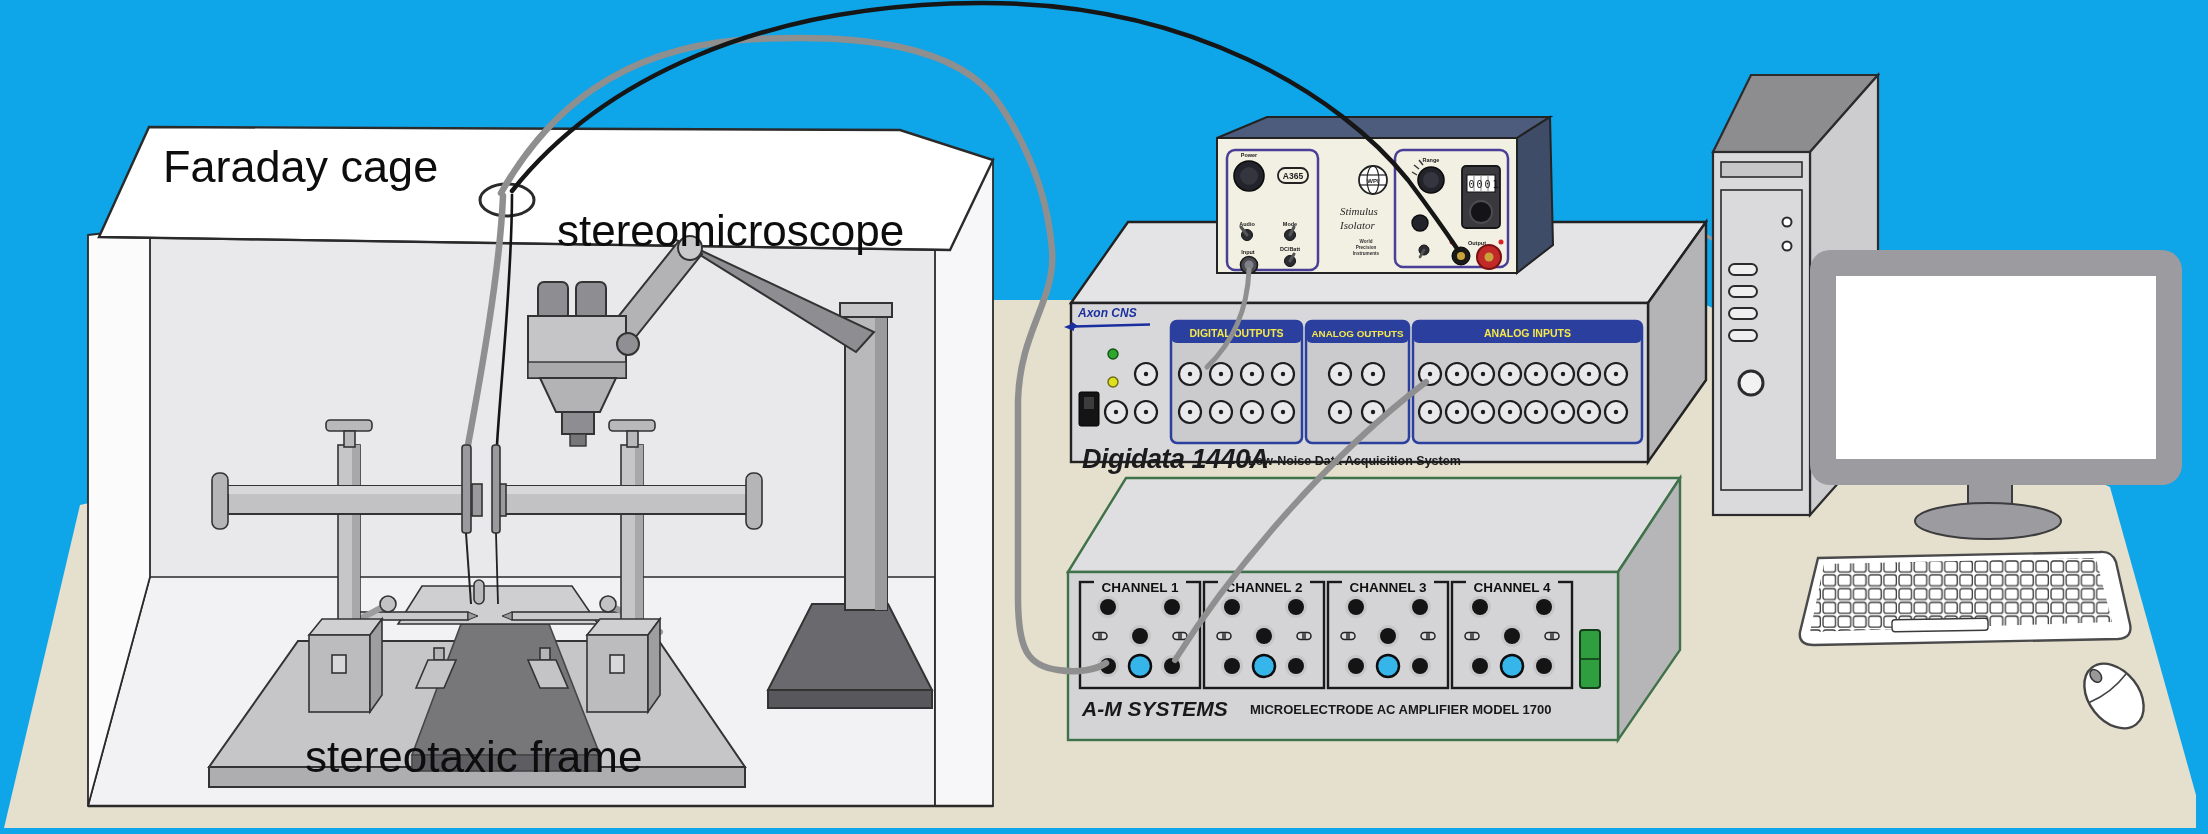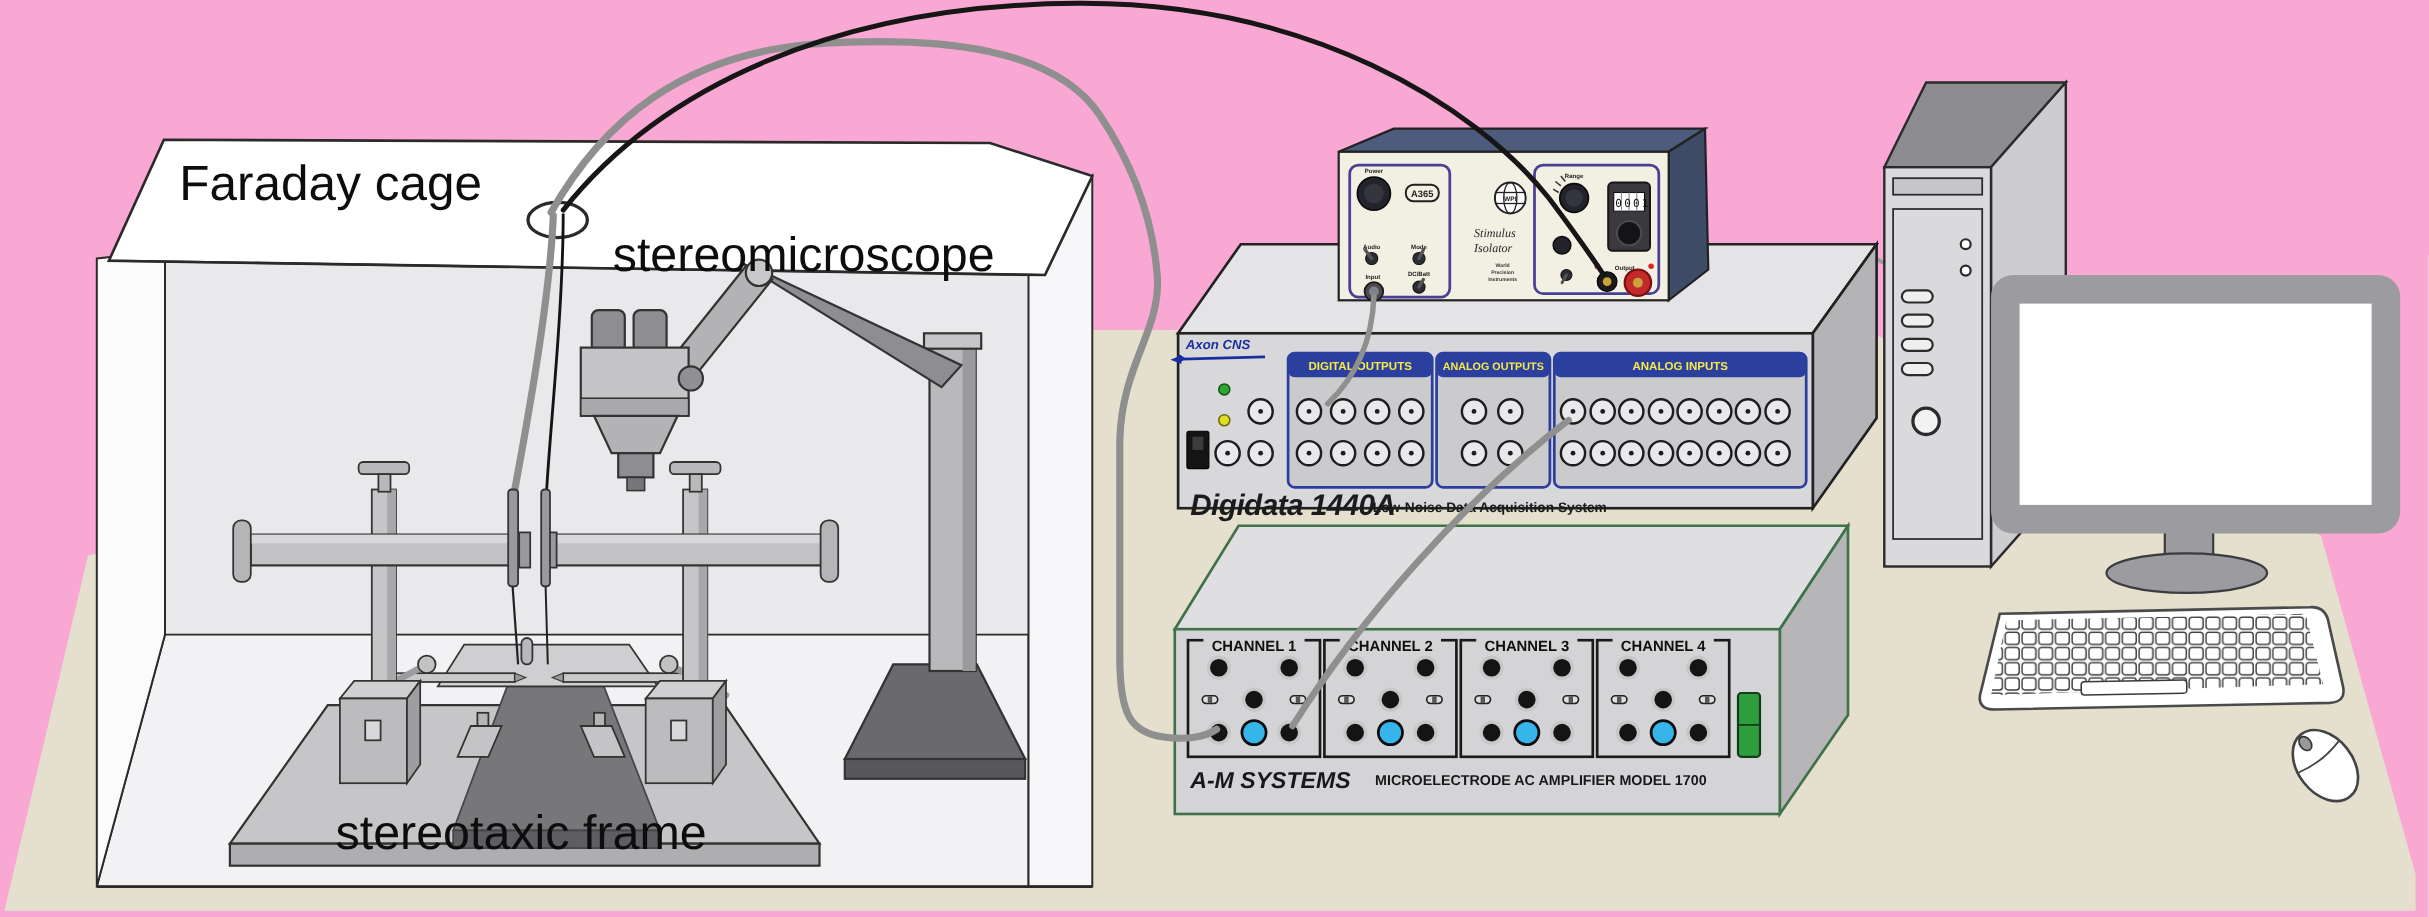--- a/index.html
+++ b/index.html
@@ -1,16 +1,16 @@
 <!DOCTYPE html>
 <html><head>
 <meta charset="utf-8">
 <style>
   html,body{margin:0;padding:0;background:#ffffff;}
-  .stage{position:relative;width:2208px;height:834px;background:#f9a8d4;overflow:hidden;}
+  .stage{position:relative;width:2208px;height:834px;background:#0ea5e9;overflow:hidden;}
   svg text{font-family:"Liberation Sans",sans-serif;fill:#111;}
   .big-label{font-size:45px;fill:#0d0d0d;}
   .big-label2{font-size:44px;fill:#0d0d0d;}
   .digi-model{font-size:27px;font-weight:bold;font-style:italic;letter-spacing:-0.5px;fill:#1b1b1d;}
   .digi-sub{font-size:12.5px;font-weight:bold;fill:#1b1b1d;}
   .hdr{font-size:10.5px;font-weight:bold;fill:#f5e84b;text-anchor:middle;}
   .axon{font-size:12px;font-weight:bold;font-style:italic;fill:#1a2f9e;}
   .chan{font-size:13.5px;font-weight:bold;fill:#101010;text-anchor:middle;}
   .amp-brand{font-size:21px;font-weight:bold;font-style:italic;fill:#18181a;}
   .amp-model{font-size:13px;font-weight:bold;fill:#18181a;}

